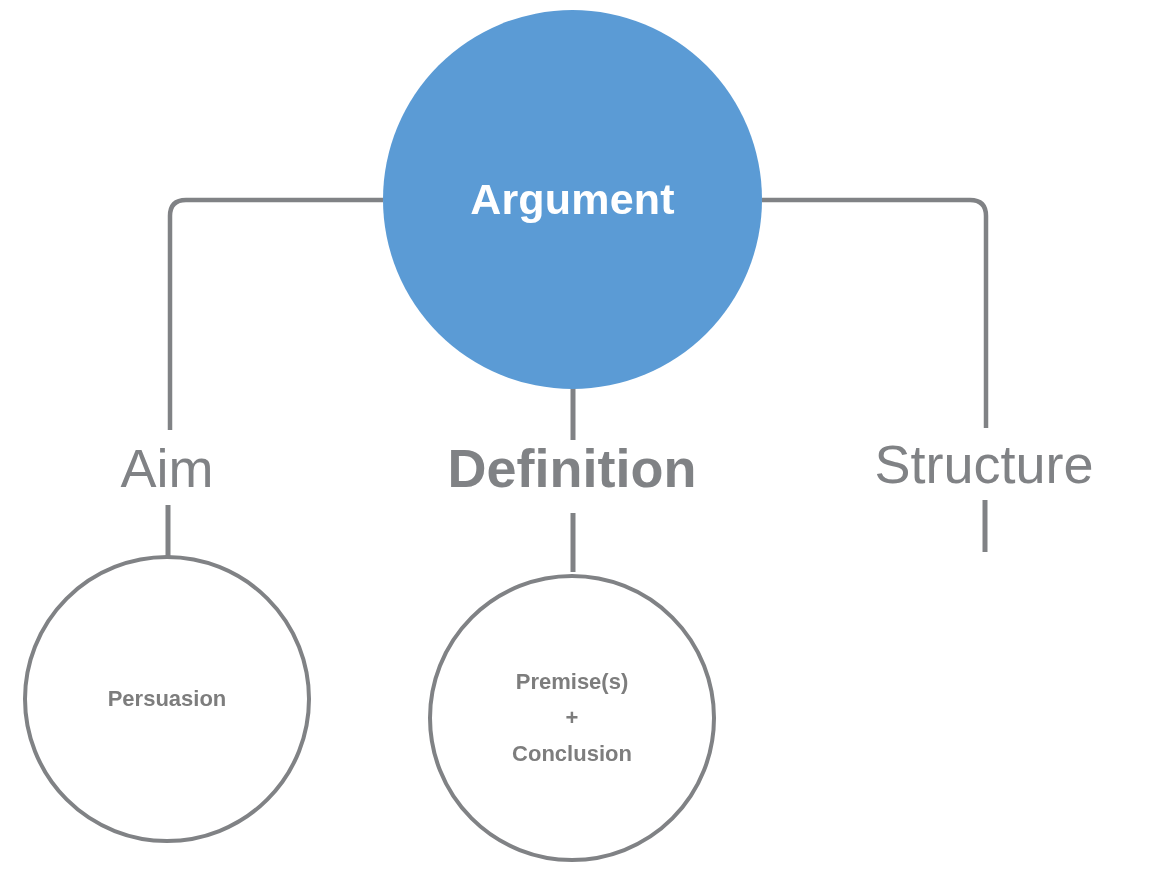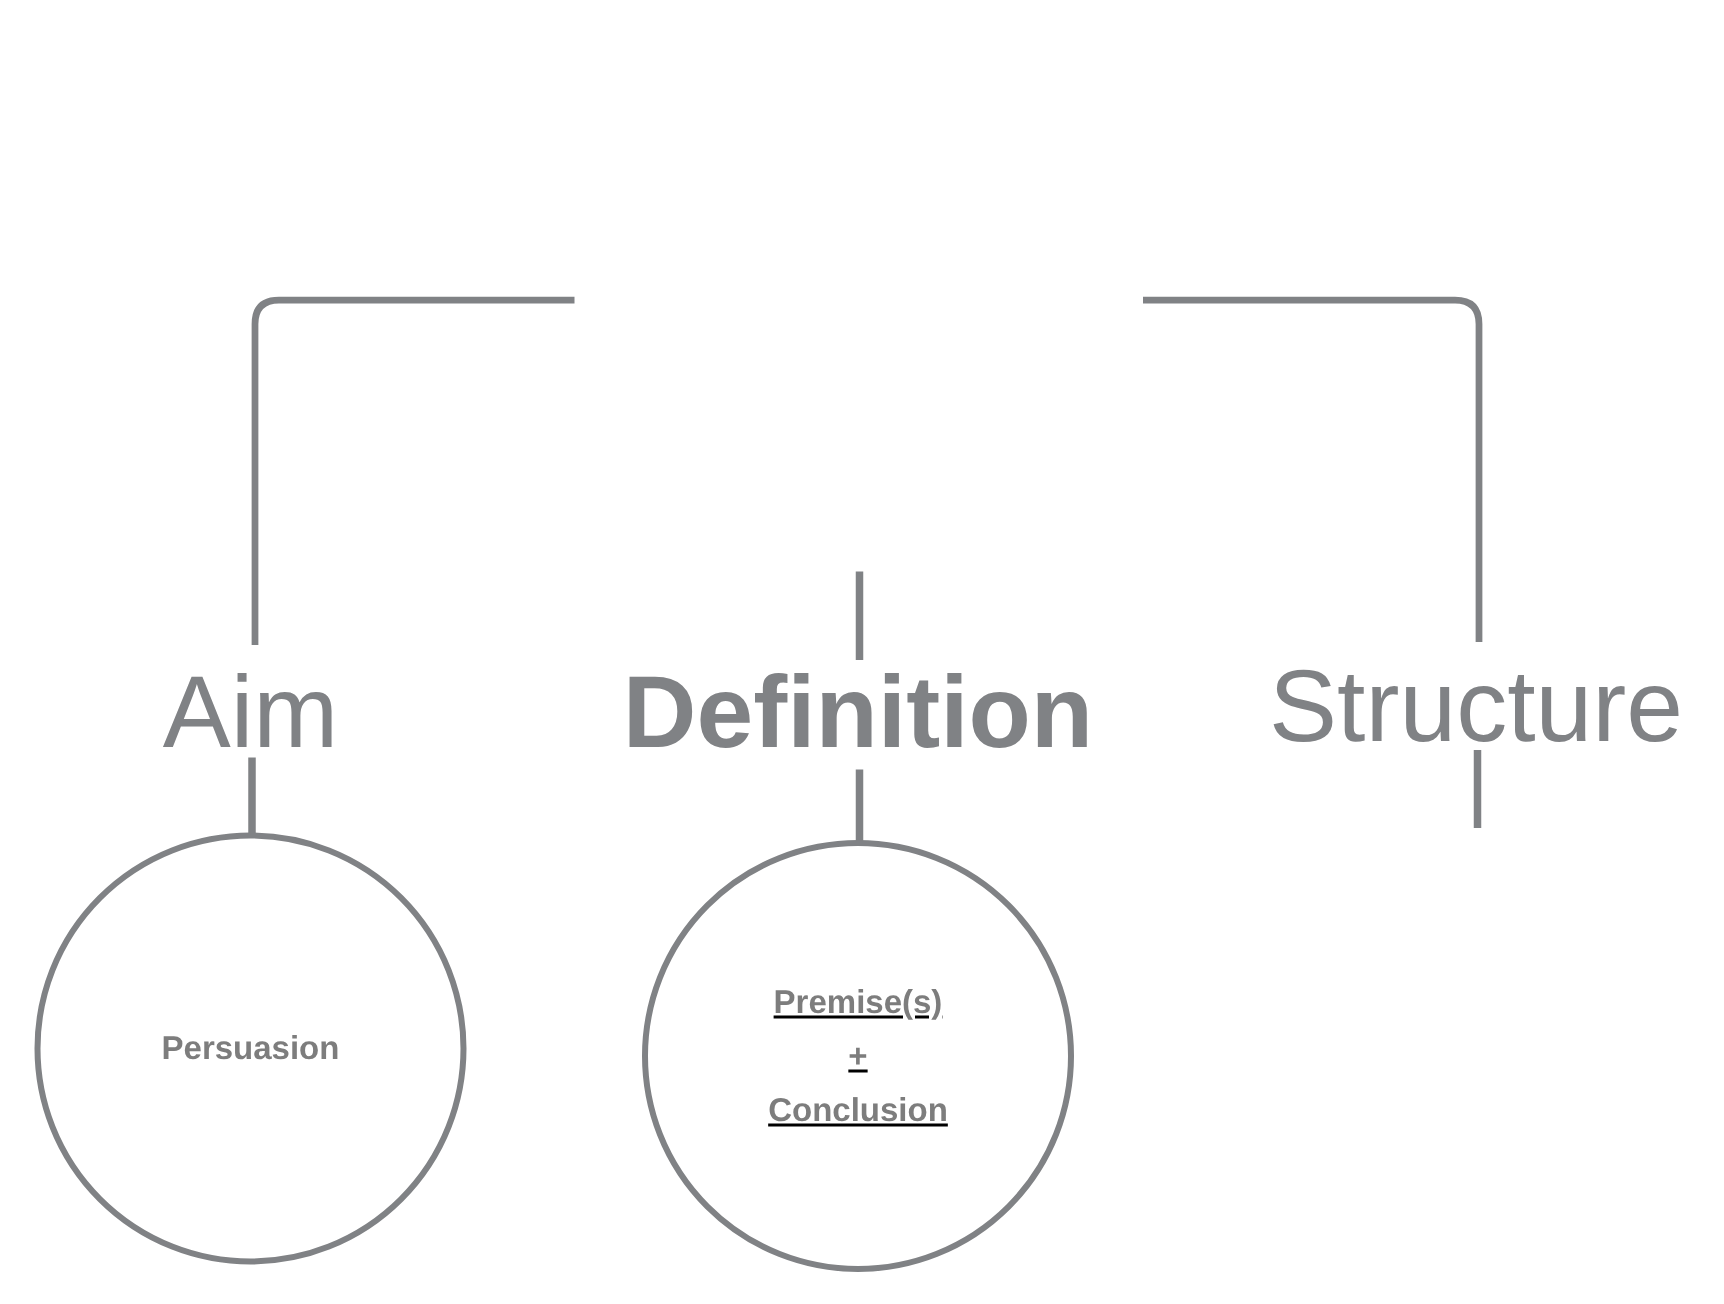--- a/index.html
+++ b/index.html
@@ -48,33 +48,33 @@
     letter-spacing: 0.2px;
     line-height: 1;
   }
   .leaf-node {
     width: 288px;
     height: 288px;
     background: #ffffff;
     border: 4.5px solid #808285;
   }
   .leaf-node.leaf-a { left: 23px;  top: 555px; }
-  .leaf-node.leaf-b { left: 428px; top: 560px; text-decoration: underline; }
+  .leaf-node.leaf-b { left: 428px; top: 574px; }
   .leaf-node.leaf-c { left: 840px; top: 550px; }
   .leaf-label {
     color: #7d7d7d;
     font-size: 22px;
     font-weight: bold;
     line-height: 1.65;
     white-space: pre-line;
   }
   .branch-label {
     position: absolute;
     color: #808285;
-    font-size: 68px;
+    font-size: 54px;
     font-weight: normal;
     line-height: 1;
     text-align: center;
     white-space: nowrap;
     transform: translateX(-50%);
   }
   .branch-label.bl-a { left: 167px; top: 441px; }
   .branch-label.bl-b { left: 572px; top: 441px; font-weight: bold; }
   .branch-label.bl-c { left: 984px; top: 437px; }
 </style>
@@ -91,20 +91,23 @@
 
     <path d="M 573 381 L 573 440" fill="none" stroke="#808285" stroke-width="5" stroke-linecap="butt"></path>
 
     <path d="M 168 505 L 168 556" fill="none" stroke="#808285" stroke-width="5" stroke-linecap="butt"></path>
 
     <path d="M 573 513 L 573 572" fill="none" stroke="#808285" stroke-width="5" stroke-linecap="butt"></path>
 
     <path d="M 985 500 L 985 552" fill="none" stroke="#808285" stroke-width="5" stroke-linecap="butt"></path>
   </svg>
 
+  <div class="node root-node">
+    <span class="root-label">Argument</span>
+  </div>
 
   <div class="branch-label bl-a">Aim</div>
   <div class="branch-label bl-b">Definition</div>
   <div class="branch-label bl-c">Structure</div>
 
   <div class="node leaf-node leaf-a">
     <span class="leaf-label">Persuasion</span>
   </div>
   <div class="node leaf-node leaf-b">
     <span class="leaf-label">Premise(s)

